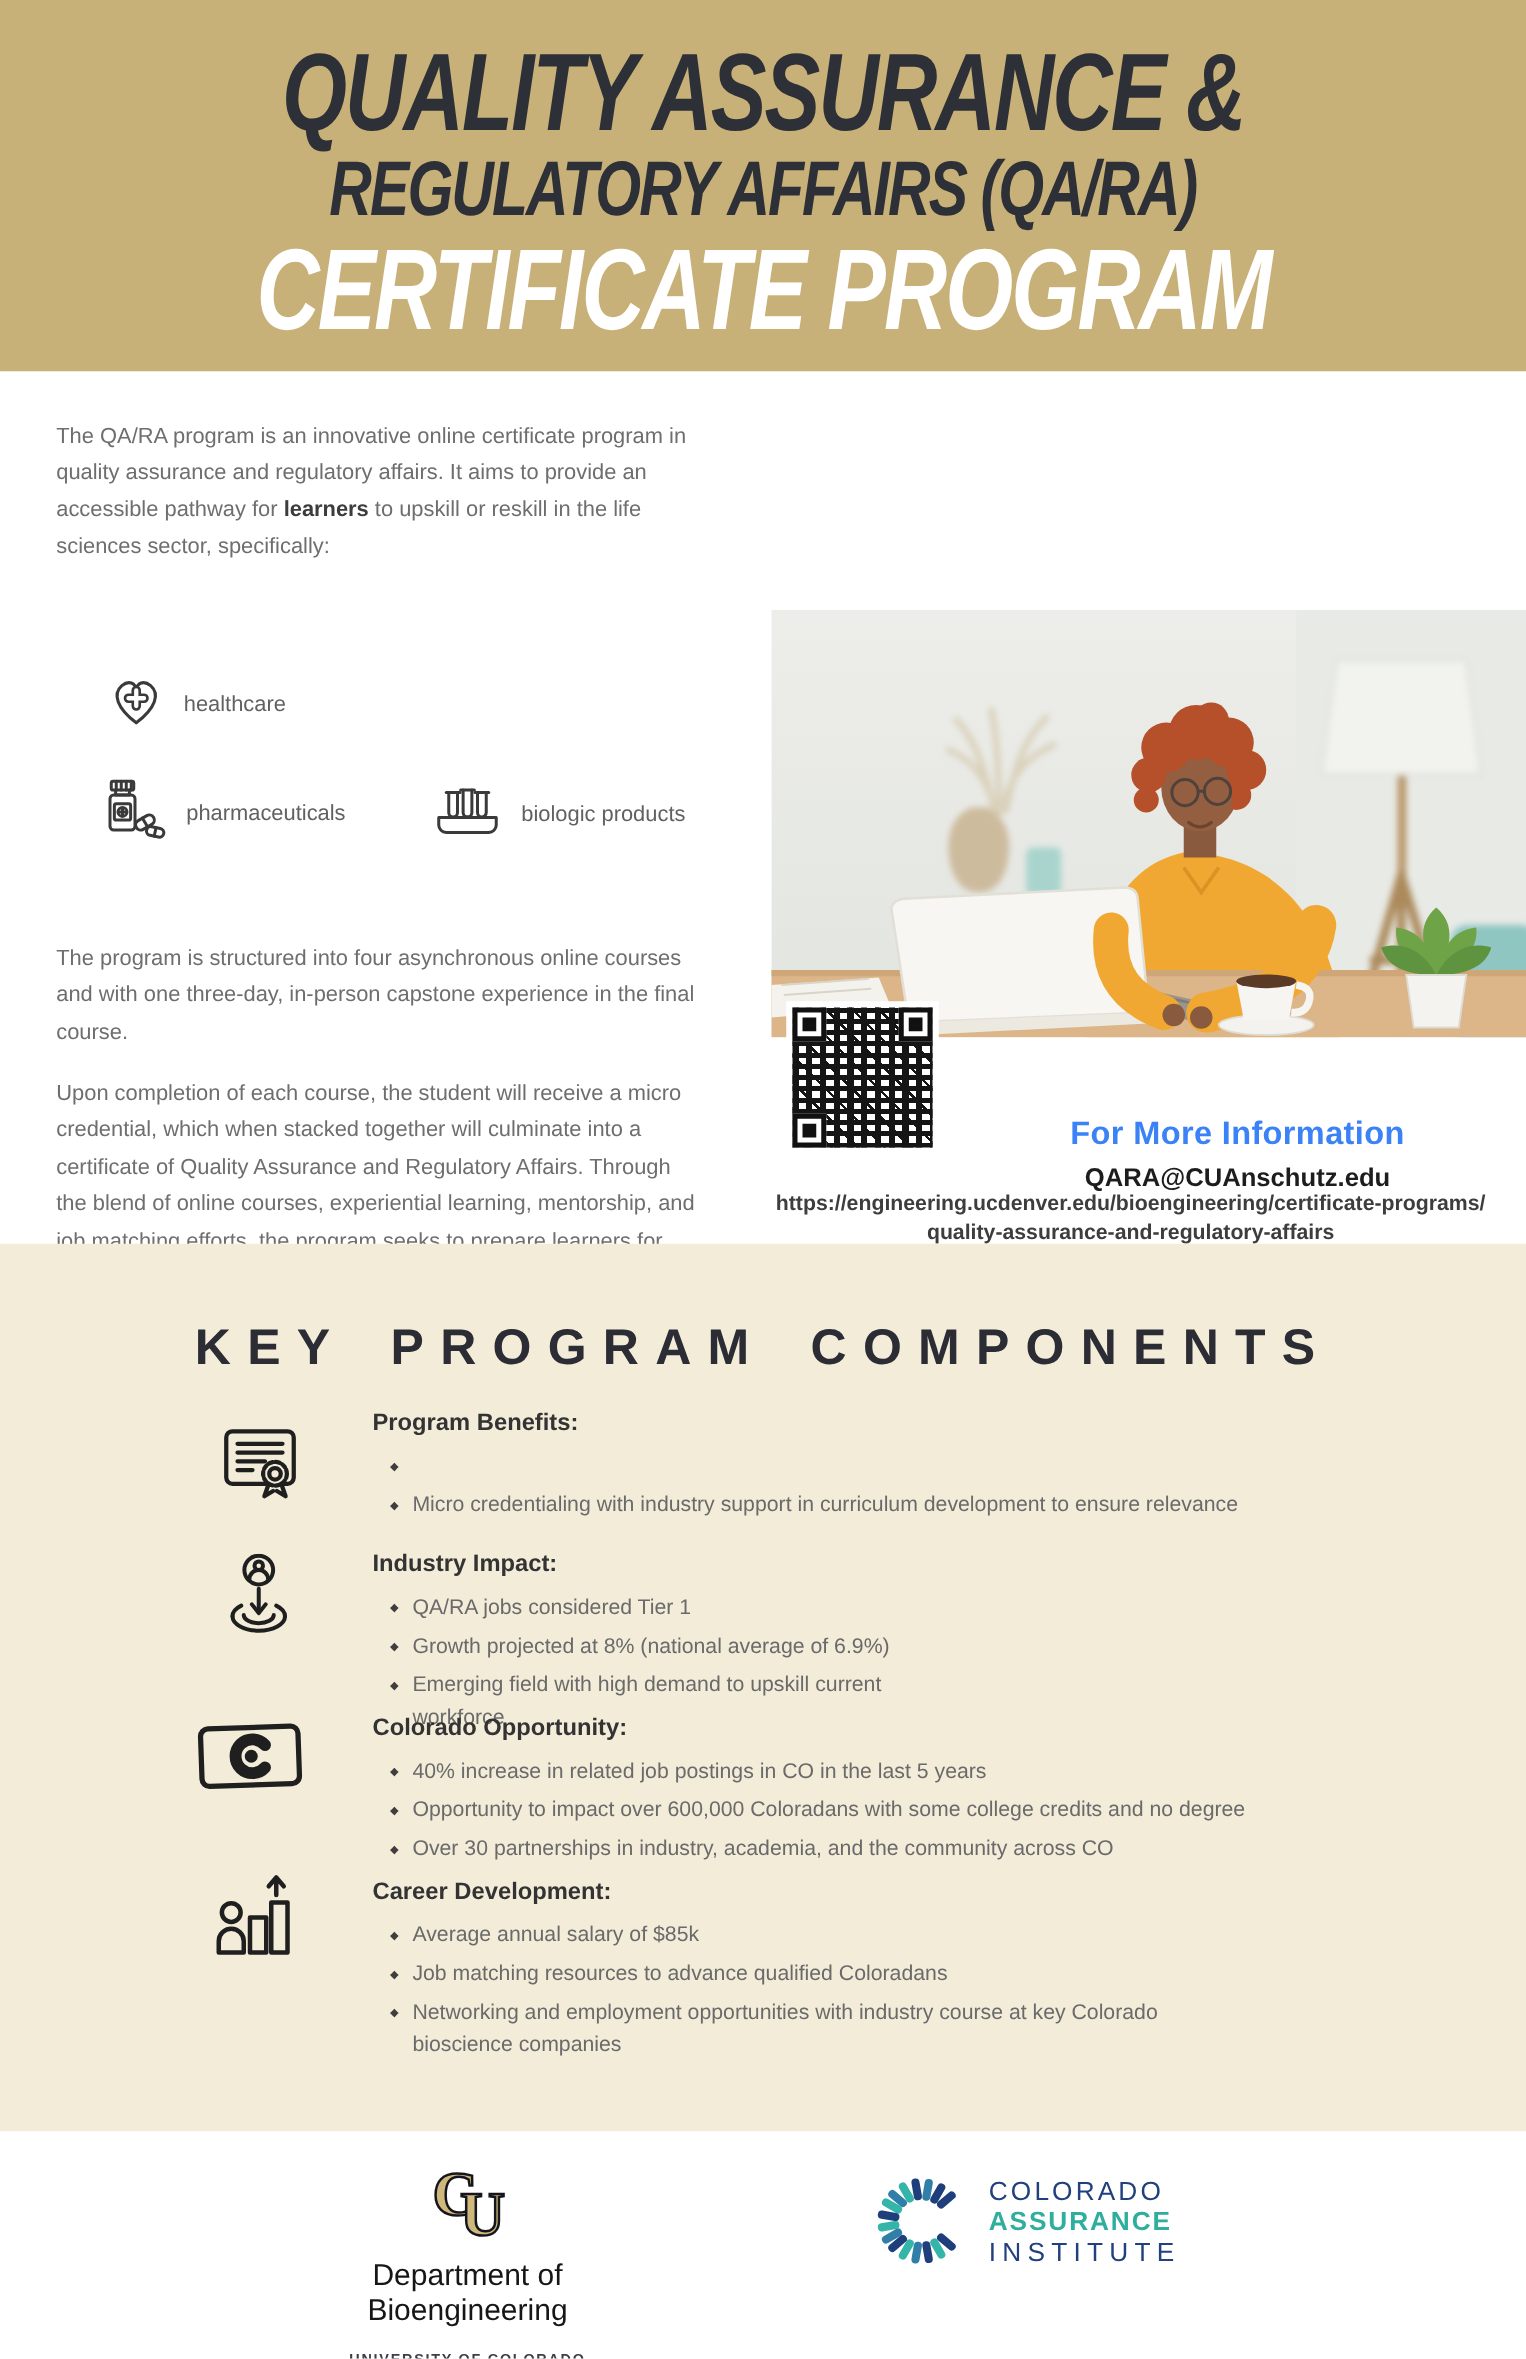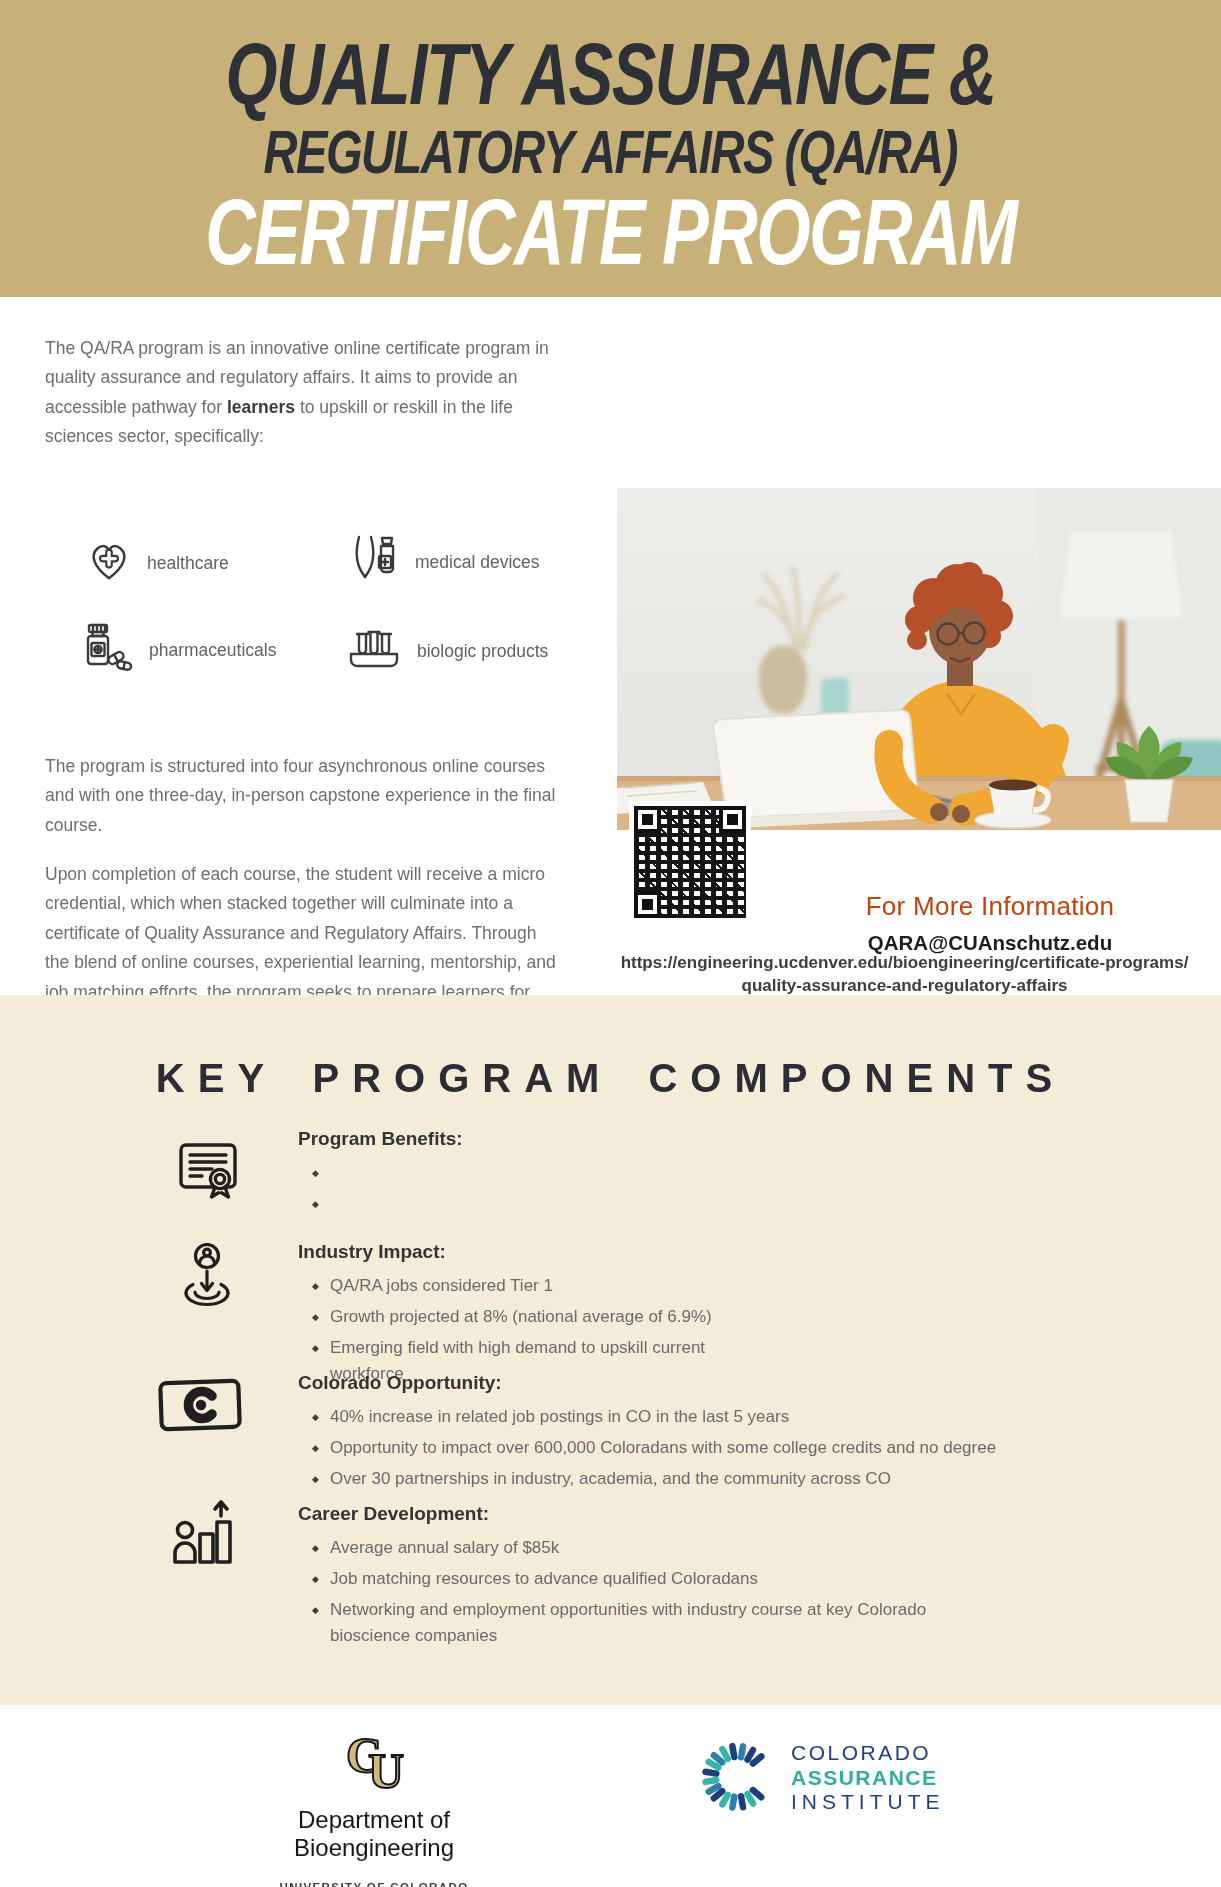--- a/index.html
+++ b/index.html
@@ -32,21 +32,21 @@
     background-image:
       repeating-linear-gradient(90deg,#151515 0 5px,transparent 5px 11px),
       repeating-linear-gradient(0deg,#151515 0 4px,transparent 4px 9px),
       repeating-linear-gradient(45deg,transparent 0 6px,#151515 6px 8px,transparent 8px 15px);}
   .fnd{position:absolute;width:27px;height:27px;background:#fff;border:4px solid #111;box-sizing:border-box;}
   .fnd::after{content:"";position:absolute;inset:4px;background:#111;}
   .fnd.tl{top:0;left:0}.fnd.tr{top:0;right:0}.fnd.bl{bottom:0;left:0}
 
   
   .info{position:absolute;left:760px;top:891px;width:460px;text-align:center;}
-  .info-h{font-size:26px;font-weight:400;color:#c2410c;letter-spacing:.3px;}
+  .info-h{font-size:26px;font-weight:700;color:#3b82f6;letter-spacing:.3px;}
   .info-email{font-size:20.5px;font-weight:700;color:#1d1d1d;margin-top:9px;}
   .url{position:absolute;left:588px;top:951px;width:633px;text-align:center;
        font-size:17px;font-weight:700;color:#3d3d3d;line-height:23px;}
 
   
   .band-cream{position:absolute;left:0;top:995px;width:1221px;height:710px;background:#f2ecd9;}
   .key-h{position:absolute;top:1056px;width:100%;text-align:center;font-size:40px;font-weight:700;
          color:#2c2c34;letter-spacing:13px;word-spacing:12px;}
   .comp-icon{position:absolute;}
   .comp{position:absolute;left:298px;}
@@ -85,33 +85,20 @@
     <span>
       <svg width="46" height="46" viewBox="0 0 48 48" fill="none" stroke="#3a3a3a" stroke-width="2.6" stroke-linecap="round" stroke-linejoin="round">
         <path d="M24 42 C8 30 4 18 12 11 C18 6 23 9 24 14 C25 9 30 6 36 11 C44 18 40 30 24 42 Z"></path>
         <path d="M24 15 v13 M17.5 21.5 h13" stroke-width="8"></path>
         <path d="M24 15 v13 M17.5 21.5 h13" stroke="#ffffff" stroke-width="3.6"></path>
       </svg>
     </span>
     <span>healthcare</span>
   </div>
 
-  <div class="sector" style="left:350px;top:534px;">
-    <span>
-      <svg width="50" height="52" viewBox="0 0 50 52" fill="none" stroke="#3a3a3a" stroke-width="2.4" stroke-linecap="round" stroke-linejoin="round">
-        <path d="M9 3 c-4 15 -3 27 4 37 l2 3"></path>
-        <path d="M21 3 c4 15 3 27 -4 37 l-2 3"></path>
-        <path d="M33 10 h8 l1 -6 h-10 z"></path>
-        <path d="M31 12 h12 v22 a4 4 0 0 1 -4 4 h-4 a4 4 0 0 1 -4 -4 z"></path>
-        <rect x="29" y="22" width="12" height="12" rx="1.5"></rect>
-        <path d="M35 25 v6 M32 28 h6"></path>
-      </svg>
-    </span>
-    <span>medical devices</span>
-  </div>
 
   <div class="sector" style="left:82px;top:622px;">
     <span>
       <svg width="52" height="52" viewBox="0 0 52 52" fill="none" stroke="#3a3a3a" stroke-width="2.4" stroke-linecap="round" stroke-linejoin="round">
         <rect x="7" y="3" width="18" height="7" rx="1.5"></rect>
         <path d="M11 3 v7 M15 3 v7 M19 3 v7 M23 3 v7"></path>
         <path d="M10.5 10 v4 h11 v-4"></path>
         <rect x="6" y="14" width="20" height="28" rx="3"></rect>
         <rect x="9.5" y="21" width="13" height="13" rx="1.5"></rect>
         <circle cx="16" cy="27.5" r="3.6"></circle>
@@ -270,20 +257,21 @@
   </span>
 
   <div class="comp c1">
     <div class="comp-title">Program Benefits:</div>
     <ul>
       <li>
           <span class="dmd">◆</span>
         </li>
       <li>
           <span class="dmd">◆</span>
+          <span>Micro credentialing with industry support in curriculum development to ensure relevance</span>
         </li>
     </ul>
   </div>
 
   <span class="comp-icon" style="left:172px;top:1243px;">
     <svg width="70" height="70" viewBox="0 0 70 70" fill="none" stroke="#1f1f1f" stroke-width="3.2" stroke-linecap="round" stroke-linejoin="round">
       <circle cx="35" cy="13" r="11.5"></circle>
       <circle cx="35" cy="9.5" r="3.4"></circle>
       <path d="M27.5 20.5 a7.5 7.5 0 0 1 15 0"></path>
       <path d="M35 28 V45"></path>

